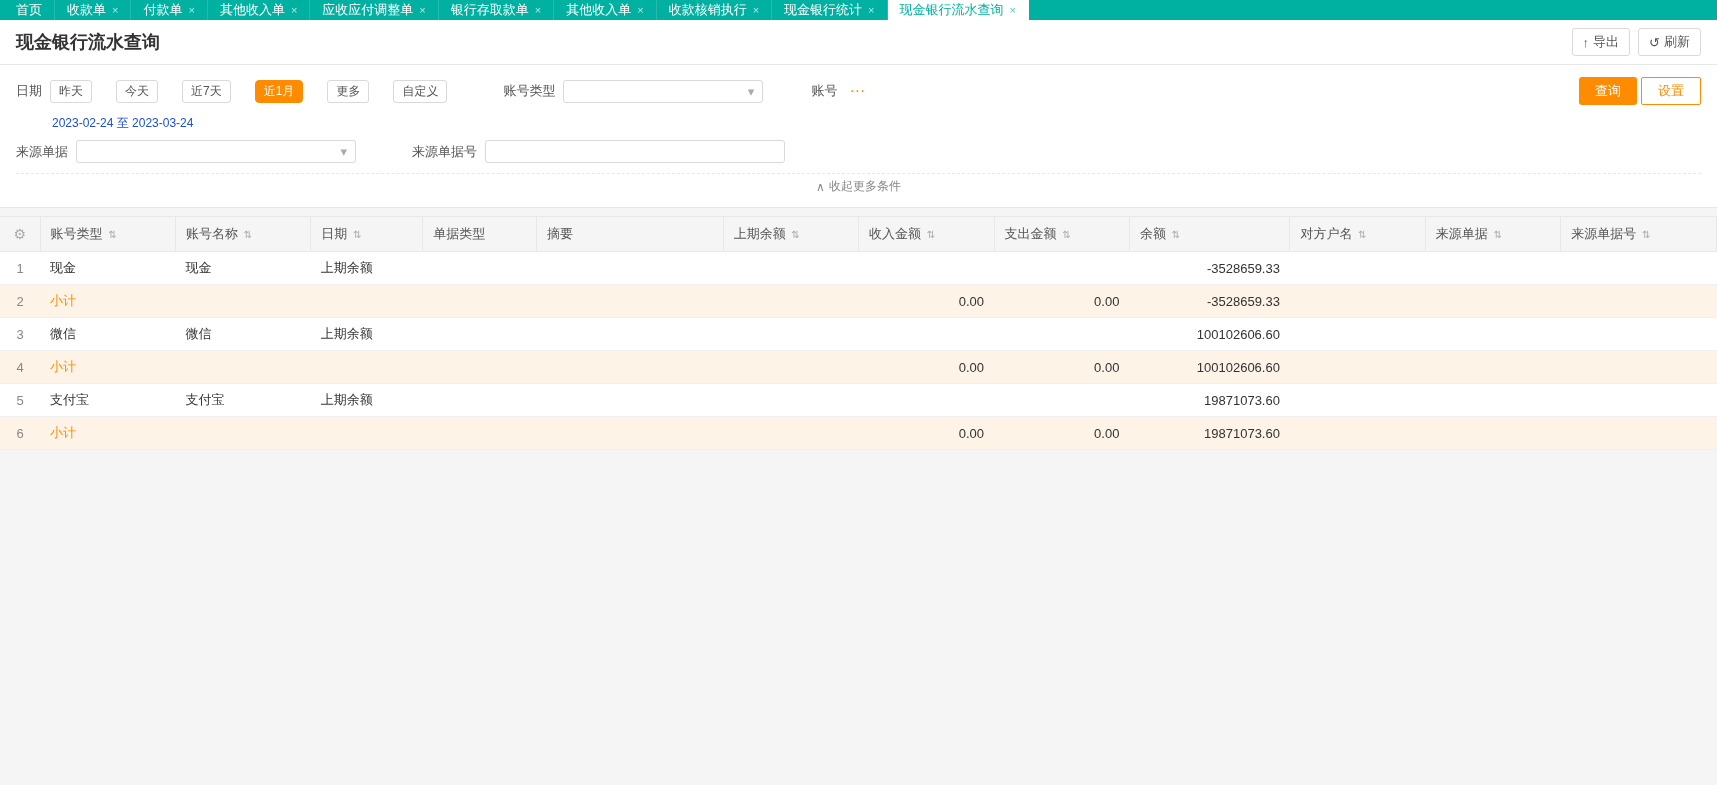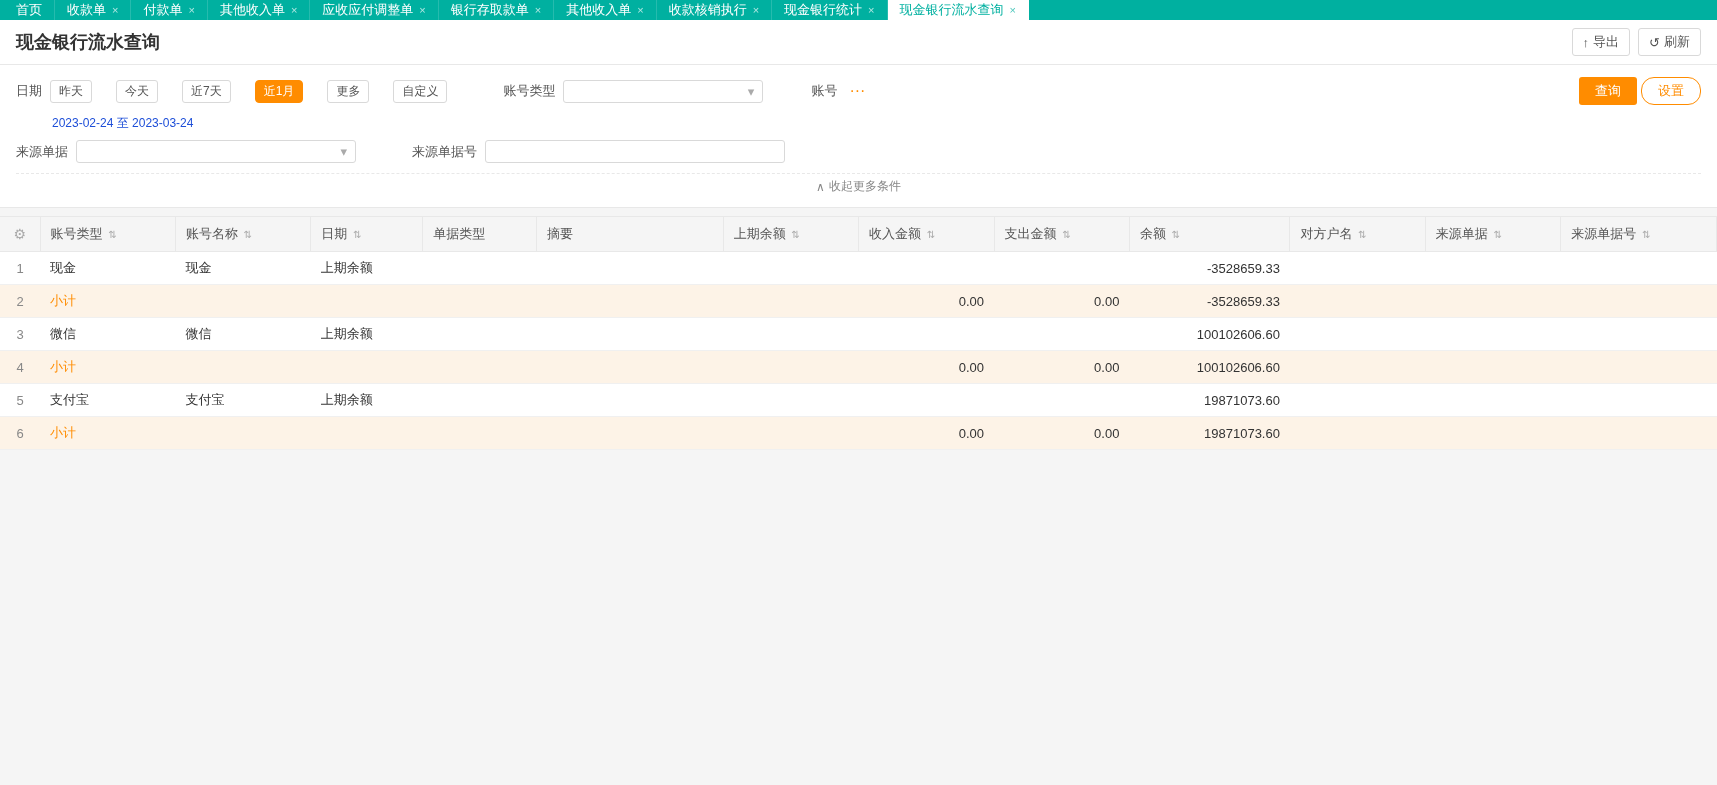--- a/index.html
+++ b/index.html
@@ -152,21 +152,21 @@
       border: none;
       border-radius: 3px;
       padding: 5px 16px;
       cursor: pointer;
       font-size: 13px;
     }
     .settings-btn {
       background: #fff;
       color: #ff8c00;
       border: 1px solid #ff8c00;
-      border-radius: 13px;
+      border-radius: 2px;
       padding: 4px 16px;
       cursor: pointer;
       font-size: 13px;
     }
     .ellipsis-btn {
       color: #ff8c00;
       cursor: pointer;
       font-size: 16px;
       padding: 0 4px;
     }

